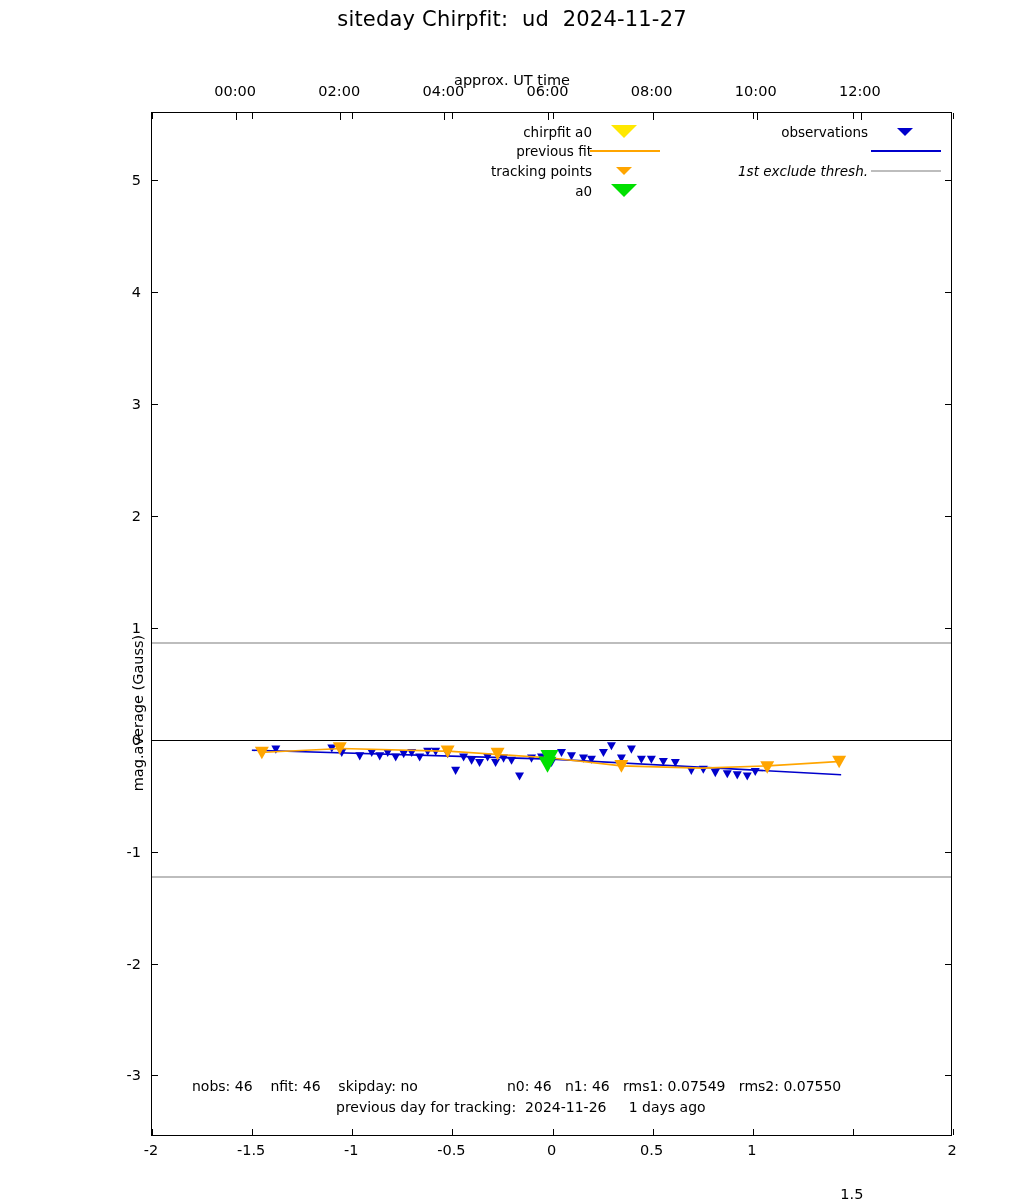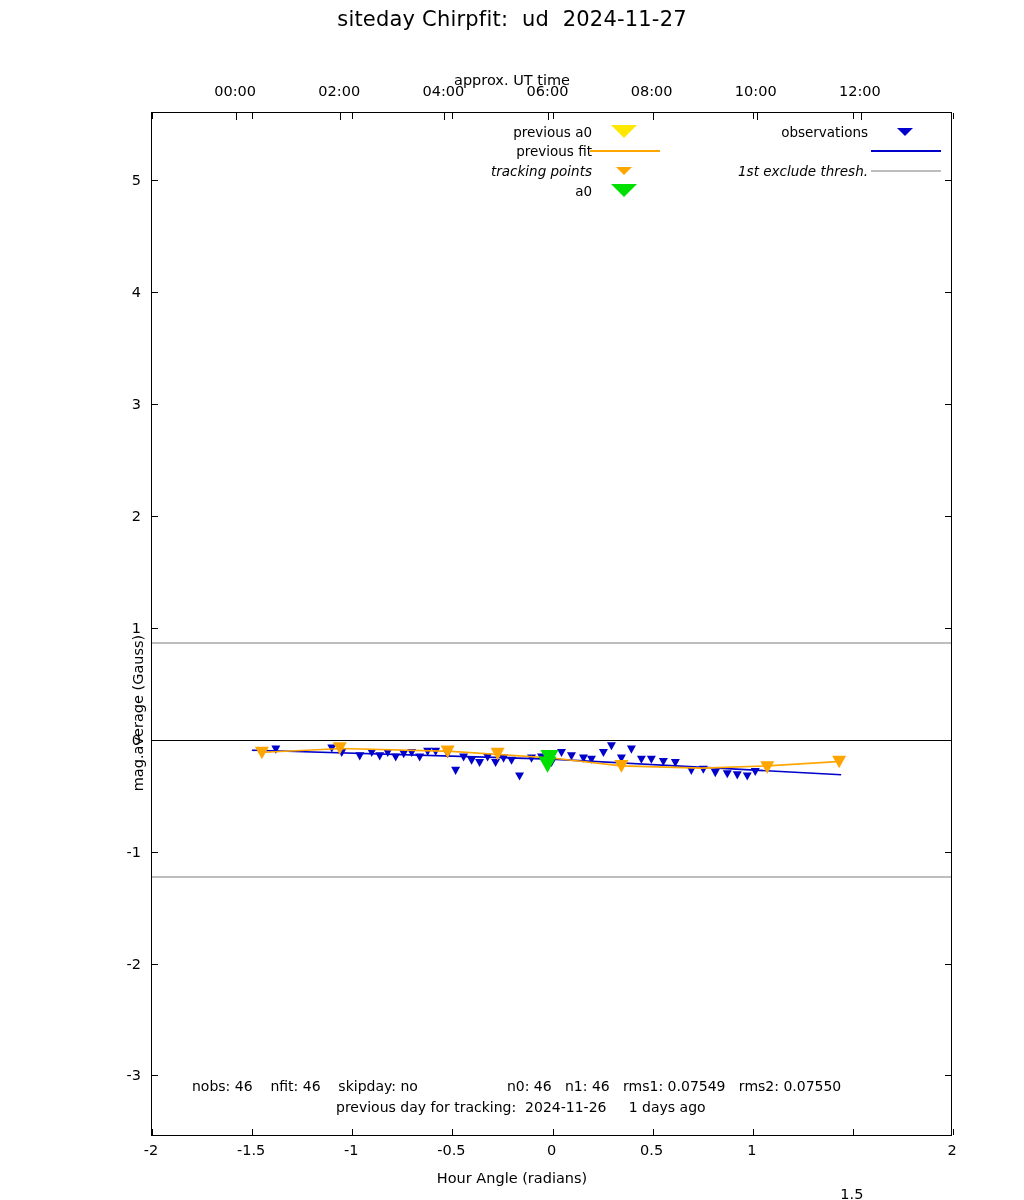--- a/index.html
+++ b/index.html
@@ -187,28 +187,27 @@
       <div class="tick-top" style="left: 292.365px; height: 7px;"></div>
       <div class="tick-top" style="left: 396.495px; height: 7px;"></div>
       <div class="tick-top" style="left: 500.625px; height: 7px;"></div>
       <div class="tick-top" style="left: 604.755px; height: 7px;"></div>
       <div class="tick-top" style="left: 708.885px; height: 7px;"></div>
       <div class="hline zero" style="top: 626.71px; background: rgb(0, 0, 0);"></div>
       <div class="hline thresh" style="top: 529.346px; background: rgb(189, 189, 189);"></div>
       <div class="hline thresh" style="top: 763.244px; background: rgb(189, 189, 189);"></div>
     </div>
 
-  <div class="xaxis-title">Hour Angle (radians)</div>
 
   <div class="legend" id="legend">
-      <div class="leg-text" style="top: 132px; left: 0px; width: 592px;">previous a0</div>
+      <div class="leg-text" style="top: 132px; left: 0px; width: 592px;">chirpfit a0</div>
       <div style="position: absolute; top: 124.85px; left: 611px; width: 0px; height: 0px; border-left: 13px solid transparent; border-right: 13px solid transparent; border-top: 13.65px solid rgb(255, 232, 0);"></div>
       <div class="leg-text" style="top: 151px; left: 0px; width: 592px;">previous fit</div>
       <div class="leg-line" style="top: 151px; left: 590px; width: 70px; background: rgb(255, 165, 0);"></div>
-      <div class="leg-text" style="top: 171px; left: 0px; width: 592px; font-style: italic;">tracking points</div>
+      <div class="leg-text" style="top: 171px; left: 0px; width: 592px;">tracking points</div>
       <div style="position: absolute; top: 166.6px; left: 616px; width: 0px; height: 0px; border-left: 8px solid transparent; border-right: 8px solid transparent; border-top: 8.4px solid rgb(255, 165, 0);"></div>
       <div class="leg-text" style="top: 191px; left: 0px; width: 592px;">a0</div>
       <div style="position: absolute; top: 183.85px; left: 611px; width: 0px; height: 0px; border-left: 13px solid transparent; border-right: 13px solid transparent; border-top: 13.65px solid rgb(0, 224, 0);"></div>
       <div class="leg-text" style="top: 132px; left: 0px; width: 868px;">observations</div>
       <div style="position: absolute; top: 127.6px; left: 897px; width: 0px; height: 0px; border-left: 8px solid transparent; border-right: 8px solid transparent; border-top: 8.4px solid rgb(0, 0, 204);"></div>
       <div class="leg-line" style="top: 151px; left: 871px; width: 70px; background: rgb(0, 0, 204);"></div>
       <div class="leg-text" style="top: 171px; left: 0px; width: 868px; font-style: italic;">1st exclude thresh.</div>
       <div class="leg-line" style="top: 171px; left: 871px; width: 70px; background: rgb(189, 189, 189);"></div>
     </div>
 

